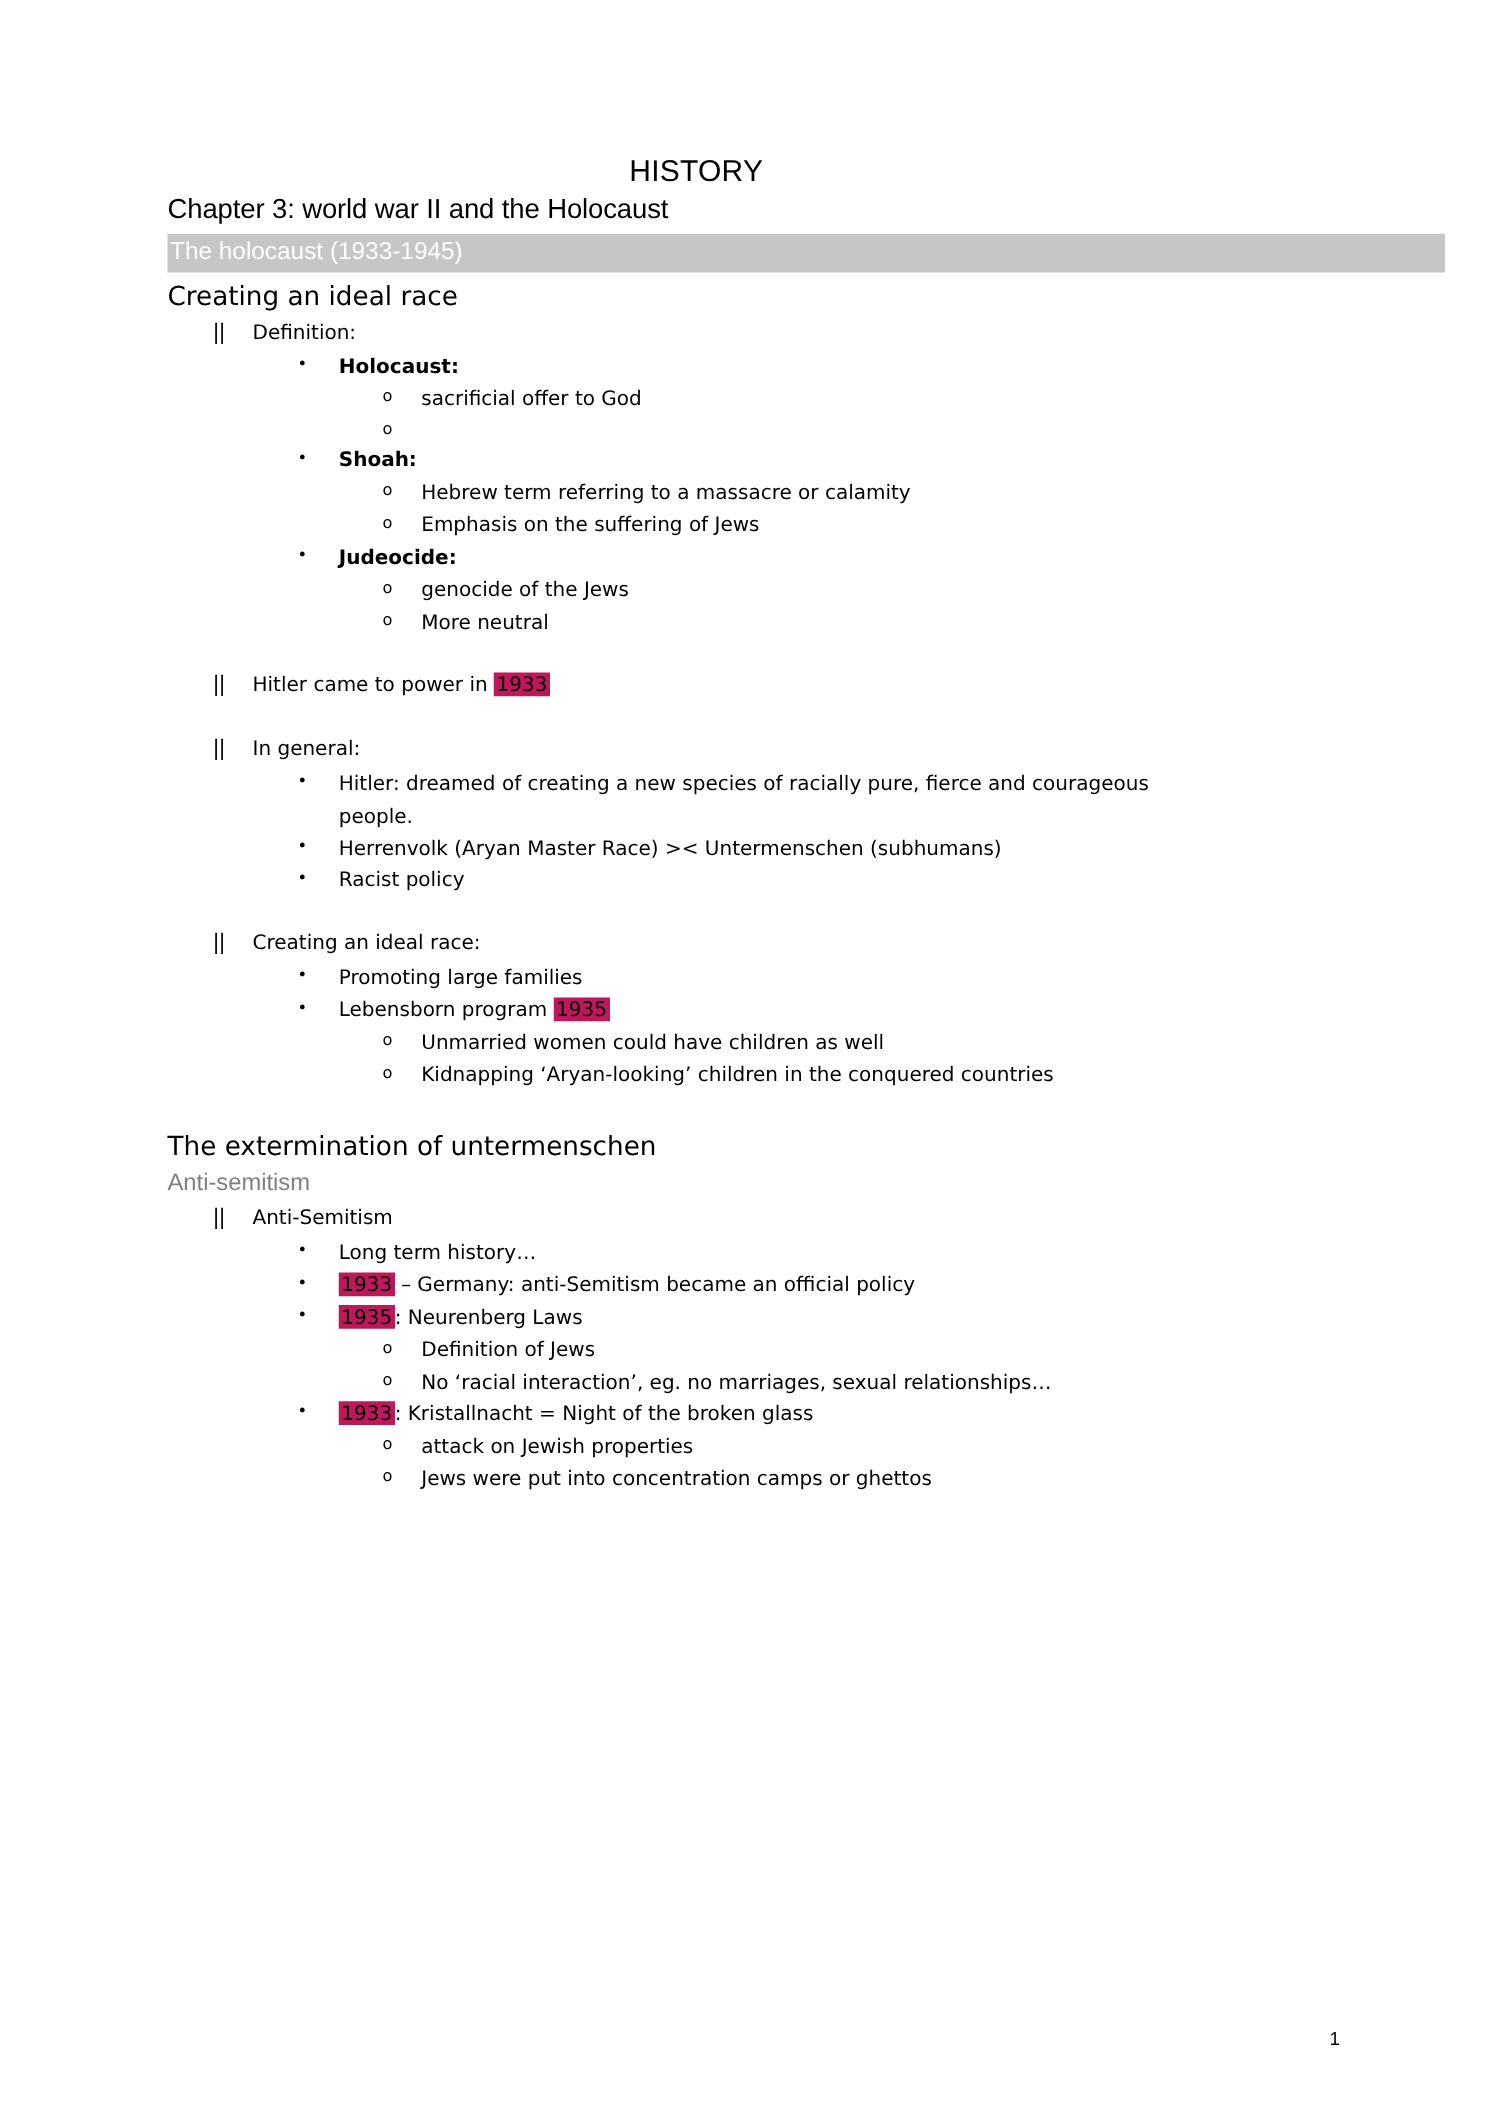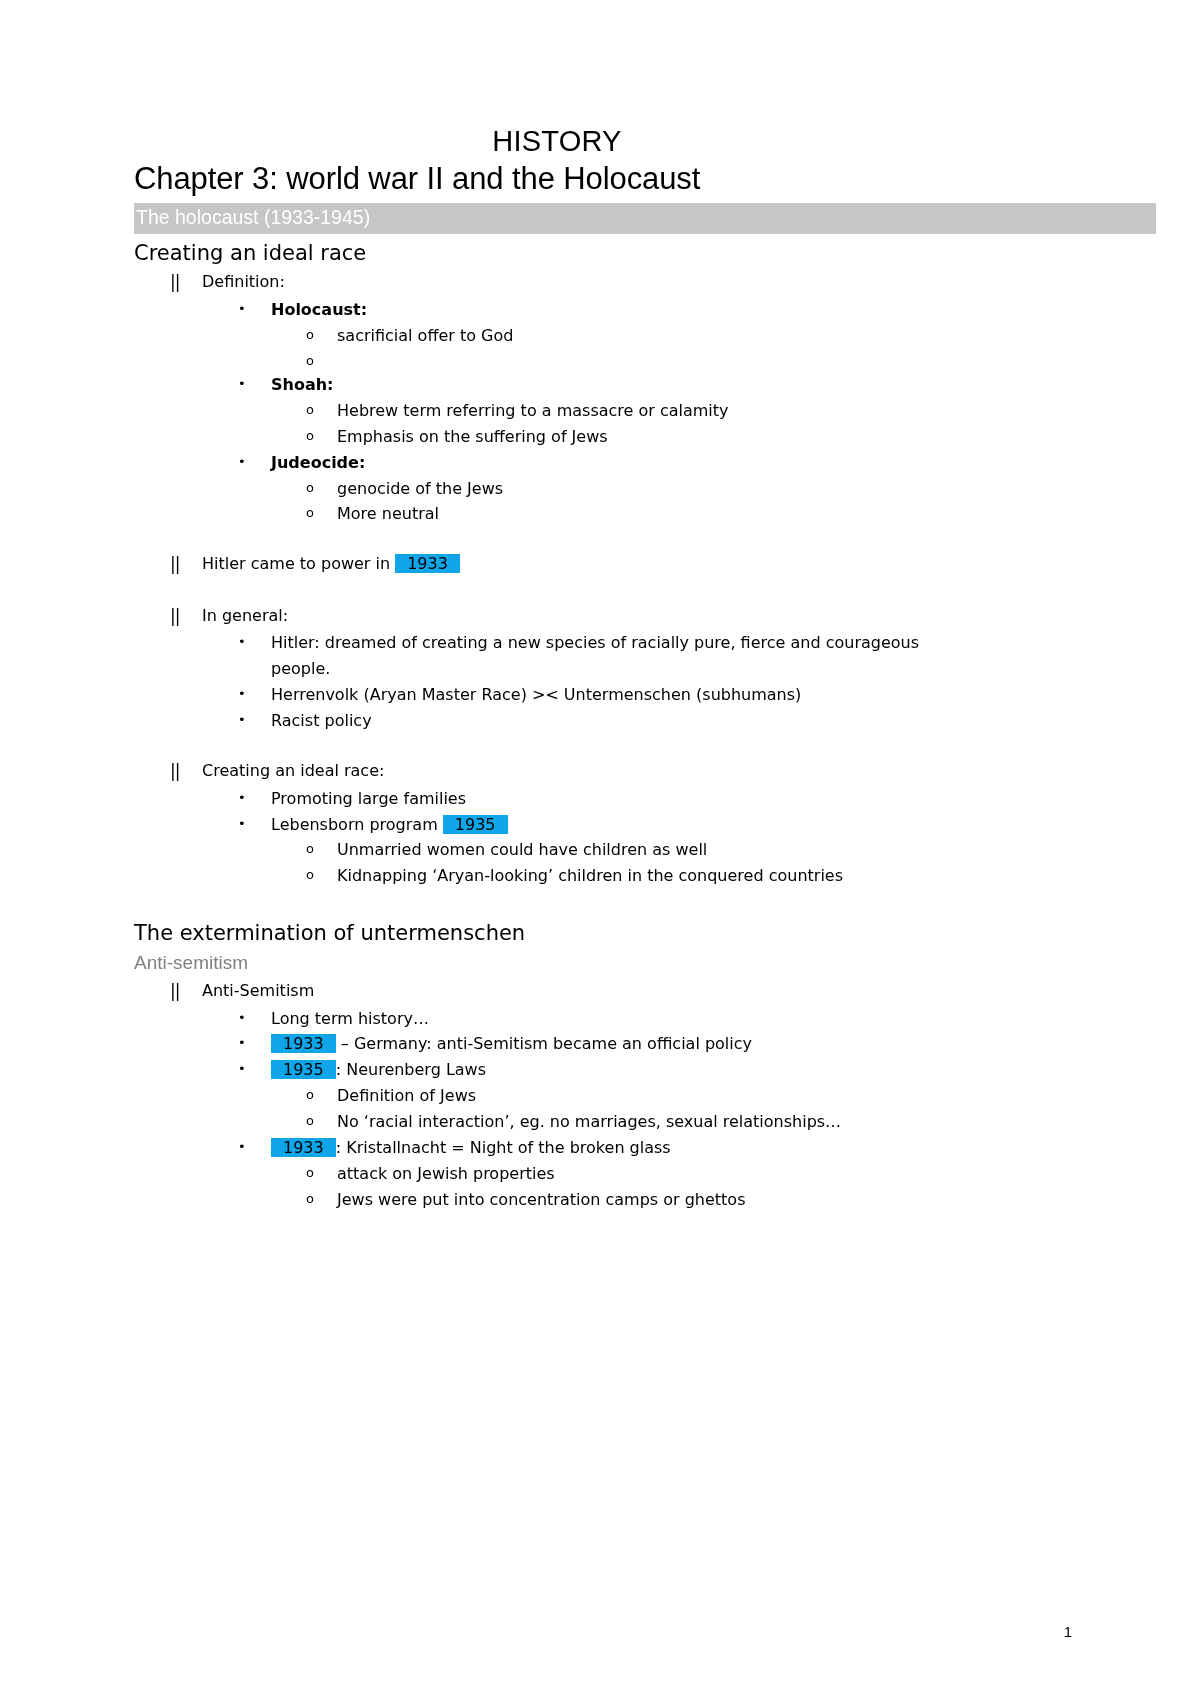--- a/index.html
+++ b/index.html
@@ -23,29 +23,29 @@
   .content {
     position: absolute;
     left: 134px;
     top: 124px;
     width: 846px;
   }
 
   
   .doc-title {
     text-align: center;
-    font-size: 29px;
+    font-size: 24px;
     line-height: 1.18;
     font-weight: 400;
     letter-spacing: .2px;
     margin: 0 0 2px 0;
     font-family: "Liberation Sans", sans-serif;
   }
   .chapter-title {
-    font-size: 31px;
+    font-size: 22px;
     line-height: 1.2;
     font-weight: 400;
     margin: 0 0 6px 0;
     letter-spacing: -0.1px;
     font-family: "Liberation Sans", sans-serif;
   }
   .band {
     background: #c6c6c6;
     color: #ffffff;
     font-size: 19.5px;
@@ -95,22 +95,22 @@
   
   .lvl2 { padding-left: 104px; }
   .lvl2 > .marker { width: 33px; font-size: 13px; line-height: 1.78; }
 
   
   .lvl3 { padding-left: 172px; }
   .lvl3 > .marker { width: 31px; font-size: 13px; line-height: 1.78; }
 
   .bold { font-weight: bold; }
   .hl {
-    background: #0ea5e9;
-    padding: 0 12px;
+    background: #be185d;
+    padding: 0 2px;
   }
   .gap { height: 24px; }
   .gap-lg { height: 30px; }
 
   .page-number {
     position: absolute;
     right: 128px;
     bottom: 58px;
     font-size: 15px;
     font-family: "Liberation Sans", sans-serif;

